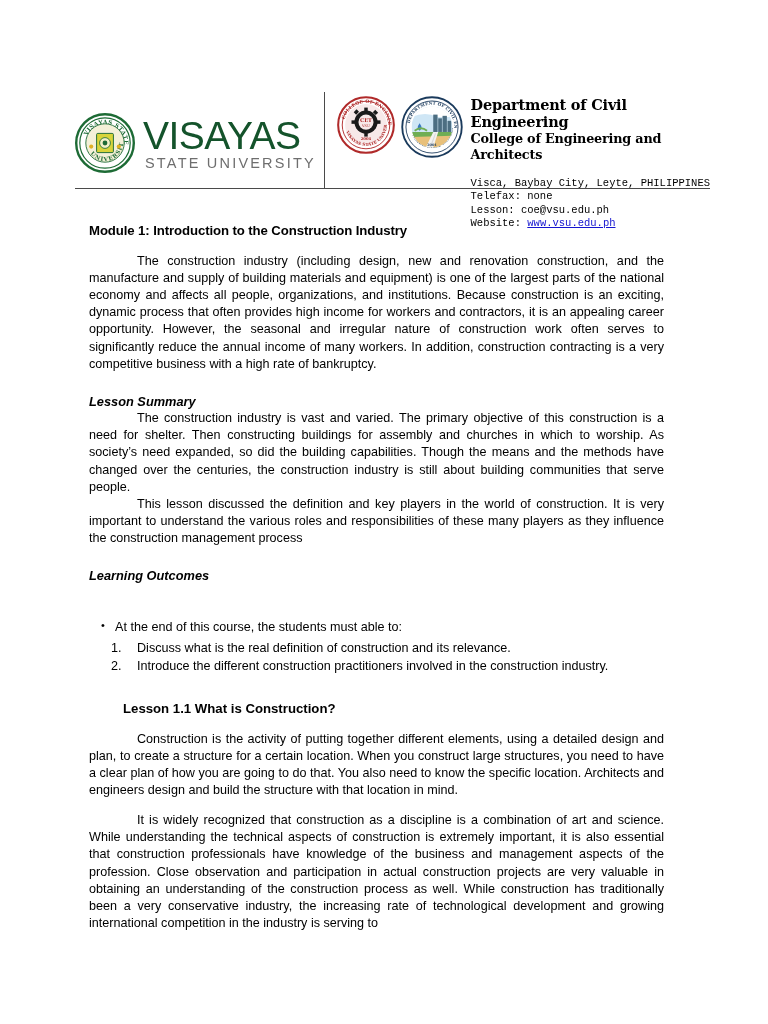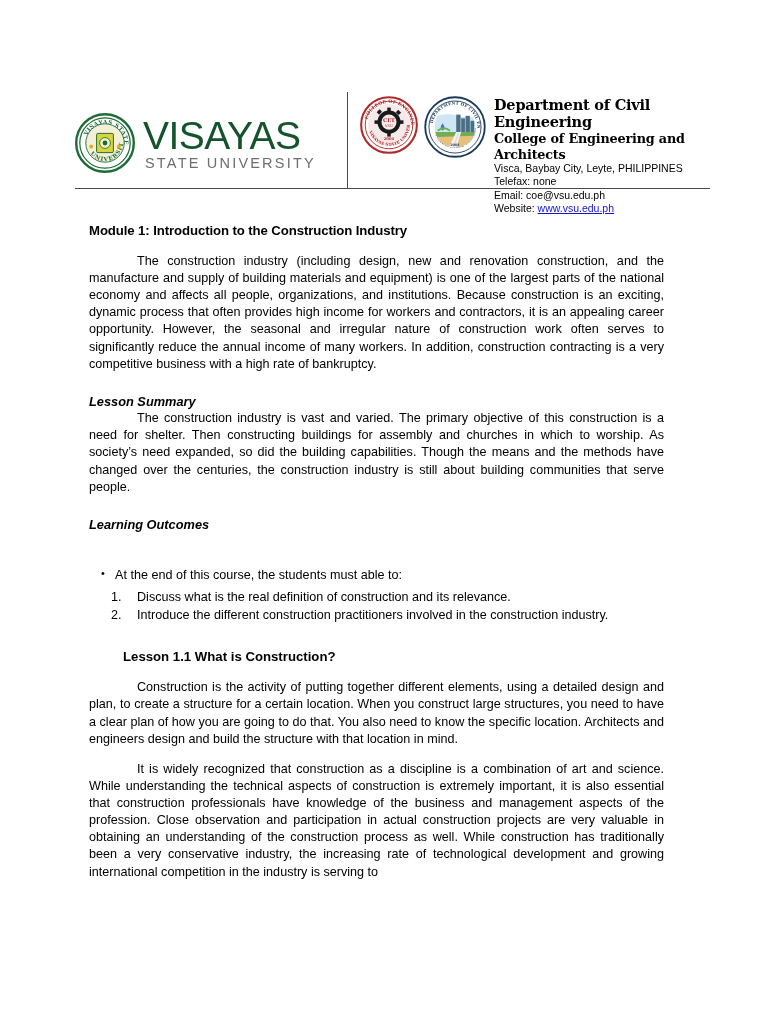--- a/index.html
+++ b/index.html
@@ -119,25 +119,25 @@
   .dept-line2 {
     font-family: "DejaVu Serif", serif;
     font-weight: bold;
     font-size: 12.8px;
     letter-spacing: -0.2px;
     color: #000;
     line-height: 1.2;
     margin-top: 1px;
   }
   .dept-addr {
-    font-family: Liberation Sans, sans-serif;
+    font-family: Liberation Mono, monospace;
     font-size: 10.5px;
     color: #000;
     line-height: 1.28;
-    margin-top: 0;
+    margin-top: 15px;
   }
   .dept-addr div { white-space: nowrap; }
   .weblink {
     color: #1414d0;
     text-decoration: underline;
   }
 
   .header-rule {
     position: absolute;
     left: 75px;
@@ -333,38 +333,39 @@
         </g>
         <text x="50" y="80" font-size="5.5" font-family="DejaVu Serif, serif" font-weight="bold" fill="#1a3a5c" text-anchor="middle">2004</text>
       </svg>
 
       <div class="dept-block">
         <span class="dept-line1">Department of Civil Engineering</span>
         <span class="dept-line2">College of Engineering and Architects</span>
         <div class="dept-addr">
           <div>Visca, Baybay City, Leyte, PHILIPPINES</div>
           <div>Telefax: none</div>
-          <div>Email: coe@vsu.edu.ph</div>
+          <div>Lesson: coe@vsu.edu.ph</div>
           <div><span>Website:</span> <a class="weblink" href="#">www.vsu.edu.ph</a></div>
         </div>
       </div>
     </div>
   </div>
 
   <div class="header-rule"></div>
 
   <div class="doc">
 
 
     <div class="module-title">Module 1:  Introduction to the Construction Industry</div>
 
     <p class="body indent">The construction industry (including design, new and renovation construction, and the manufacture and supply of building materials and equipment) is one of the largest parts of the national economy and affects all people, organizations, and institutions. Because construction is an exciting, dynamic process that often provides high income for workers and contractors, it is an appealing career opportunity. However, the seasonal and irregular nature of construction work often serves to significantly reduce the annual income of many workers. In addition, construction contracting is a very competitive business with a high rate of bankruptcy.</p>
 
     <h3 class="sect-italic">Lesson Summary</h3>
     <p class="body indent tight">The construction industry is vast and varied. The primary objective of this construction is a need for shelter. Then constructing buildings for assembly and churches in which to worship. As society’s need expanded, so did the building capabilities. Though the means and the methods have changed over the centuries, the construction industry is still about building communities that serve people.</p>
+    <p class="body indent tight">This lesson discussed the definition and key players in the world of construction. It is very important to understand the various roles and responsibilities of these many players as they influence the construction management process</p>
 
     <h3 class="sect-italic">Learning Outcomes</h3>
 
     <ul class="outcomes">
       <li>At the end of this course, the students must able to:</li>
     </ul>
     <ol class="numbered">
       <li>Discuss what is the real definition of construction and its relevance.</li>
       <li>Introduce the different construction practitioners involved in the construction industry.</li>
     </ol>

